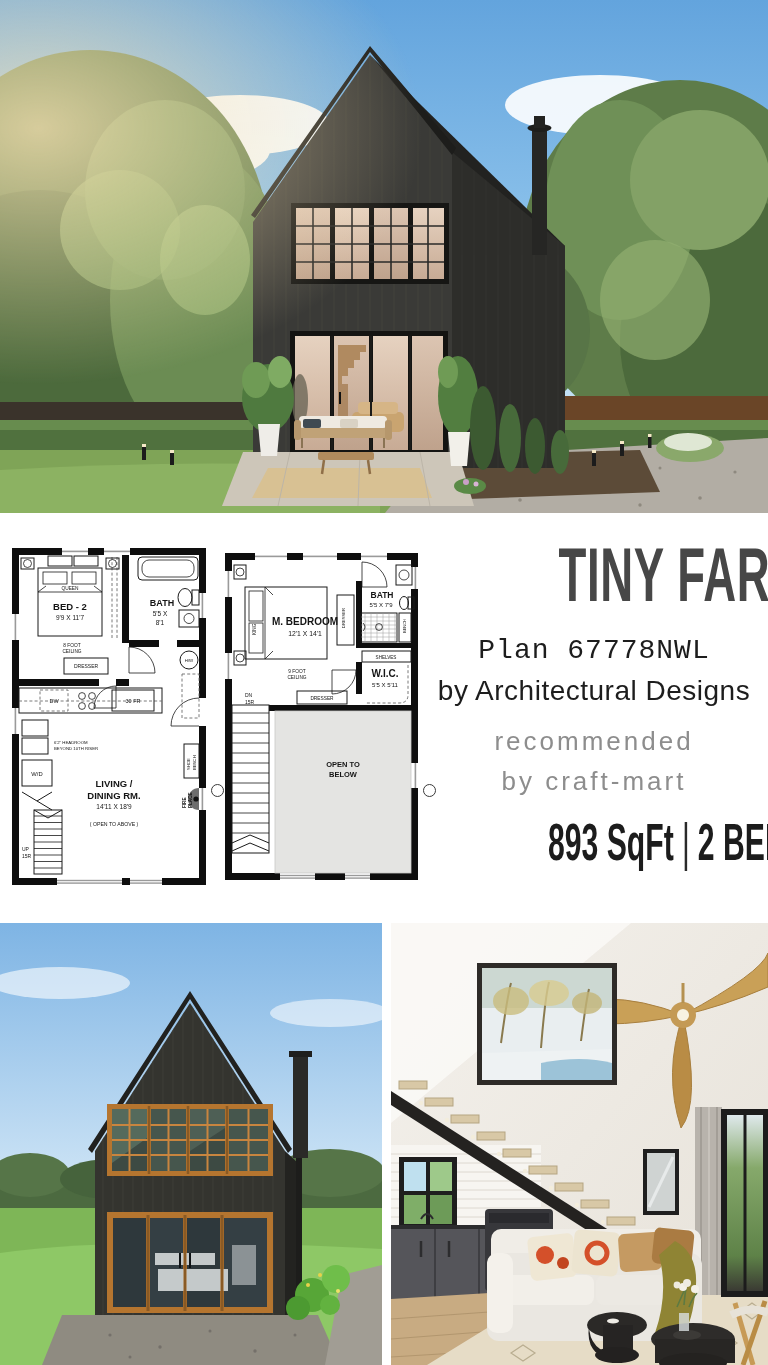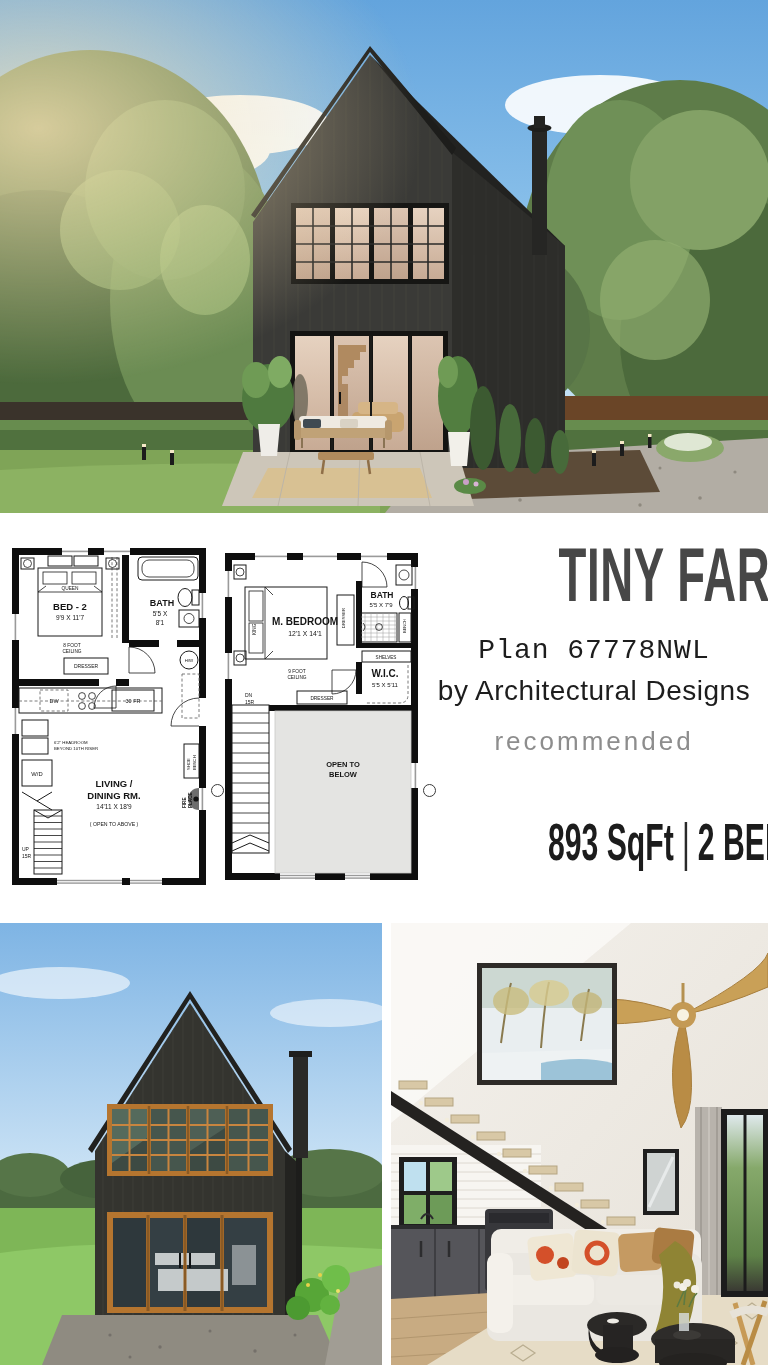--- a/index.html
+++ b/index.html
@@ -552,20 +552,21 @@
     </svg>
 
     <div class="marker m1"></div>
     <div class="marker m2"></div>
 
     <div class="text-col">
       <div class="title"><span class="cond">TINY FARMHOUSE</span></div>
       <div class="sub1">Plan 67778NWL</div>
       <div class="sub2">by Architectural Designs</div>
       <div class="rec1">recommended</div>
+      <div class="rec2">by craft-mart</div>
       <div class="specs">
         <span class="cond"><span>893 SqFt</span><span class="bar">|</span><span>2 BED 2 BATH</span></span>
       </div>
     </div>
   </div>
 
   <svg class="gal-left" width="382" height="442" viewBox="0 0 382 442">
     <defs>
       <linearGradient id="sky2" x1="0" y1="0" x2="0" y2="1">
         <stop offset="0" stop-color="#7eb4e4"></stop>

